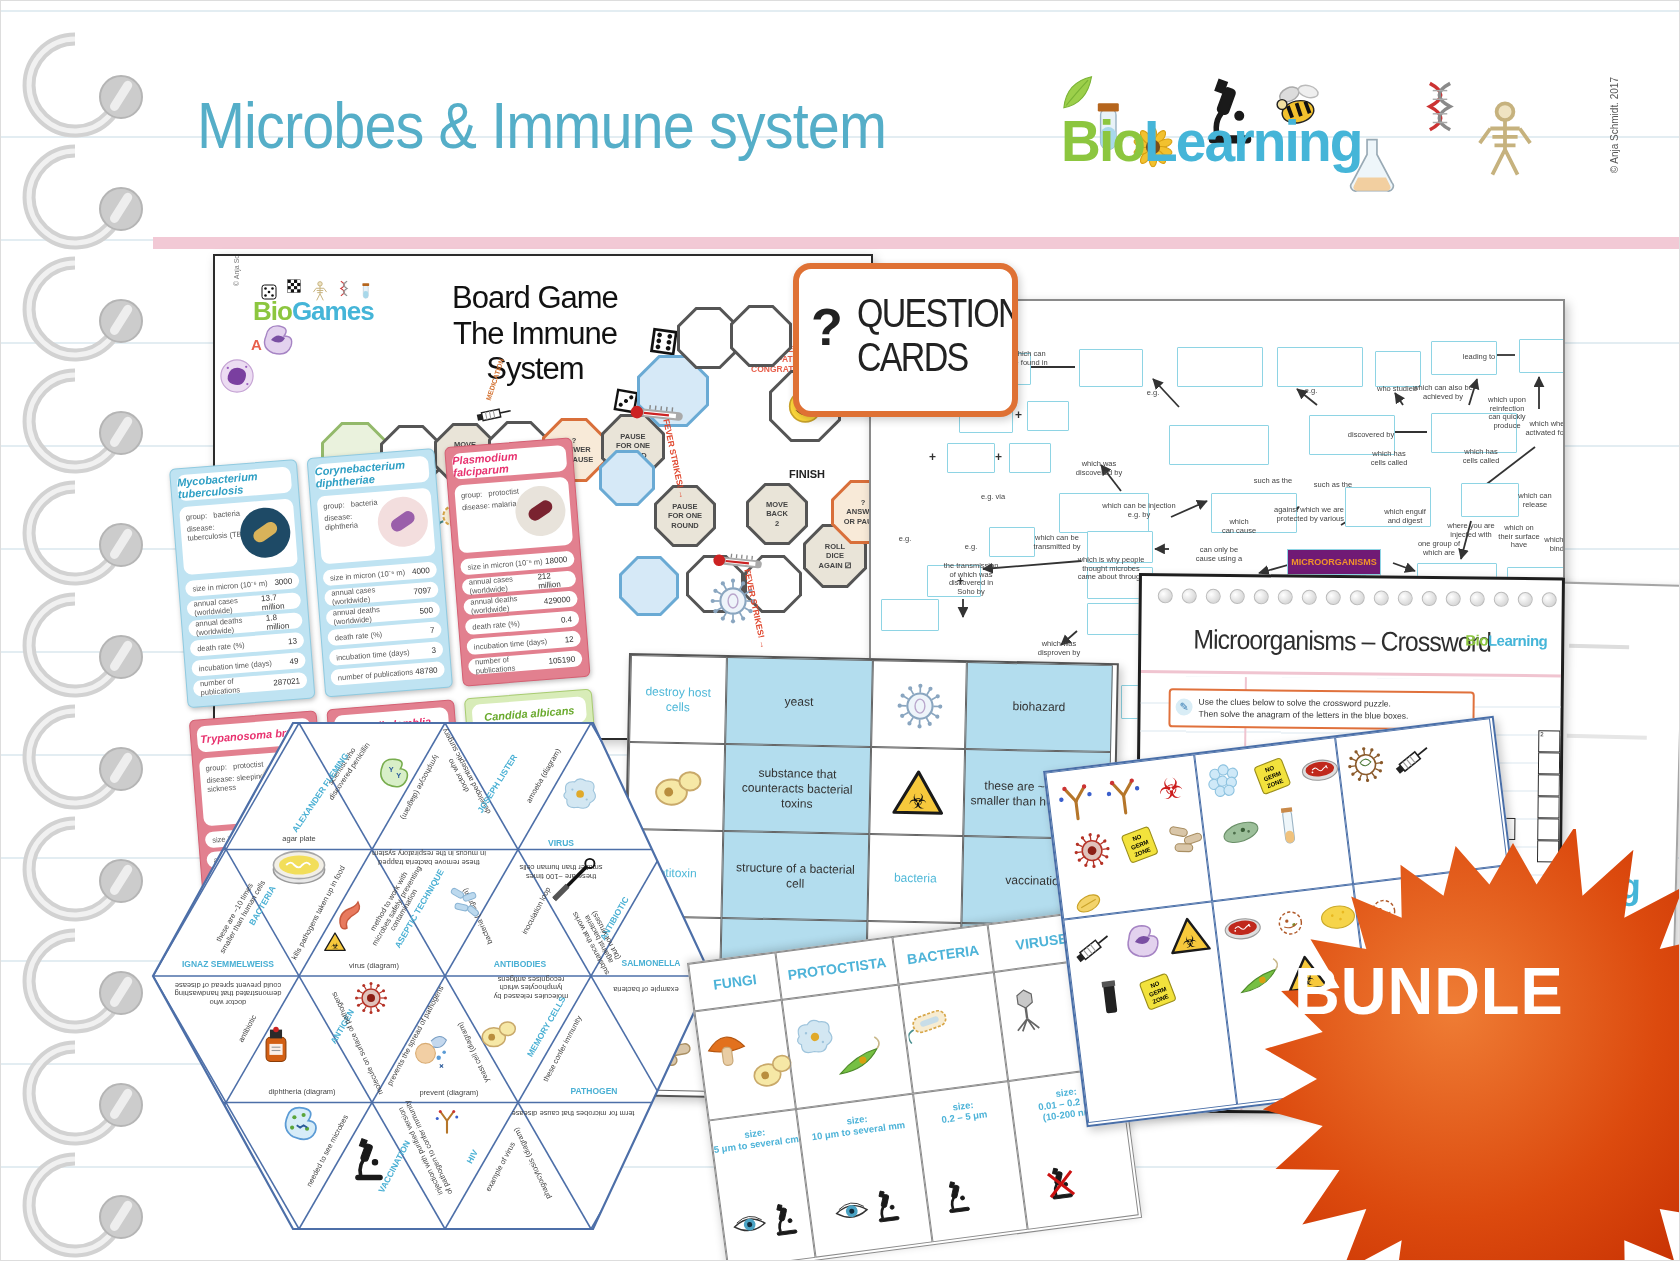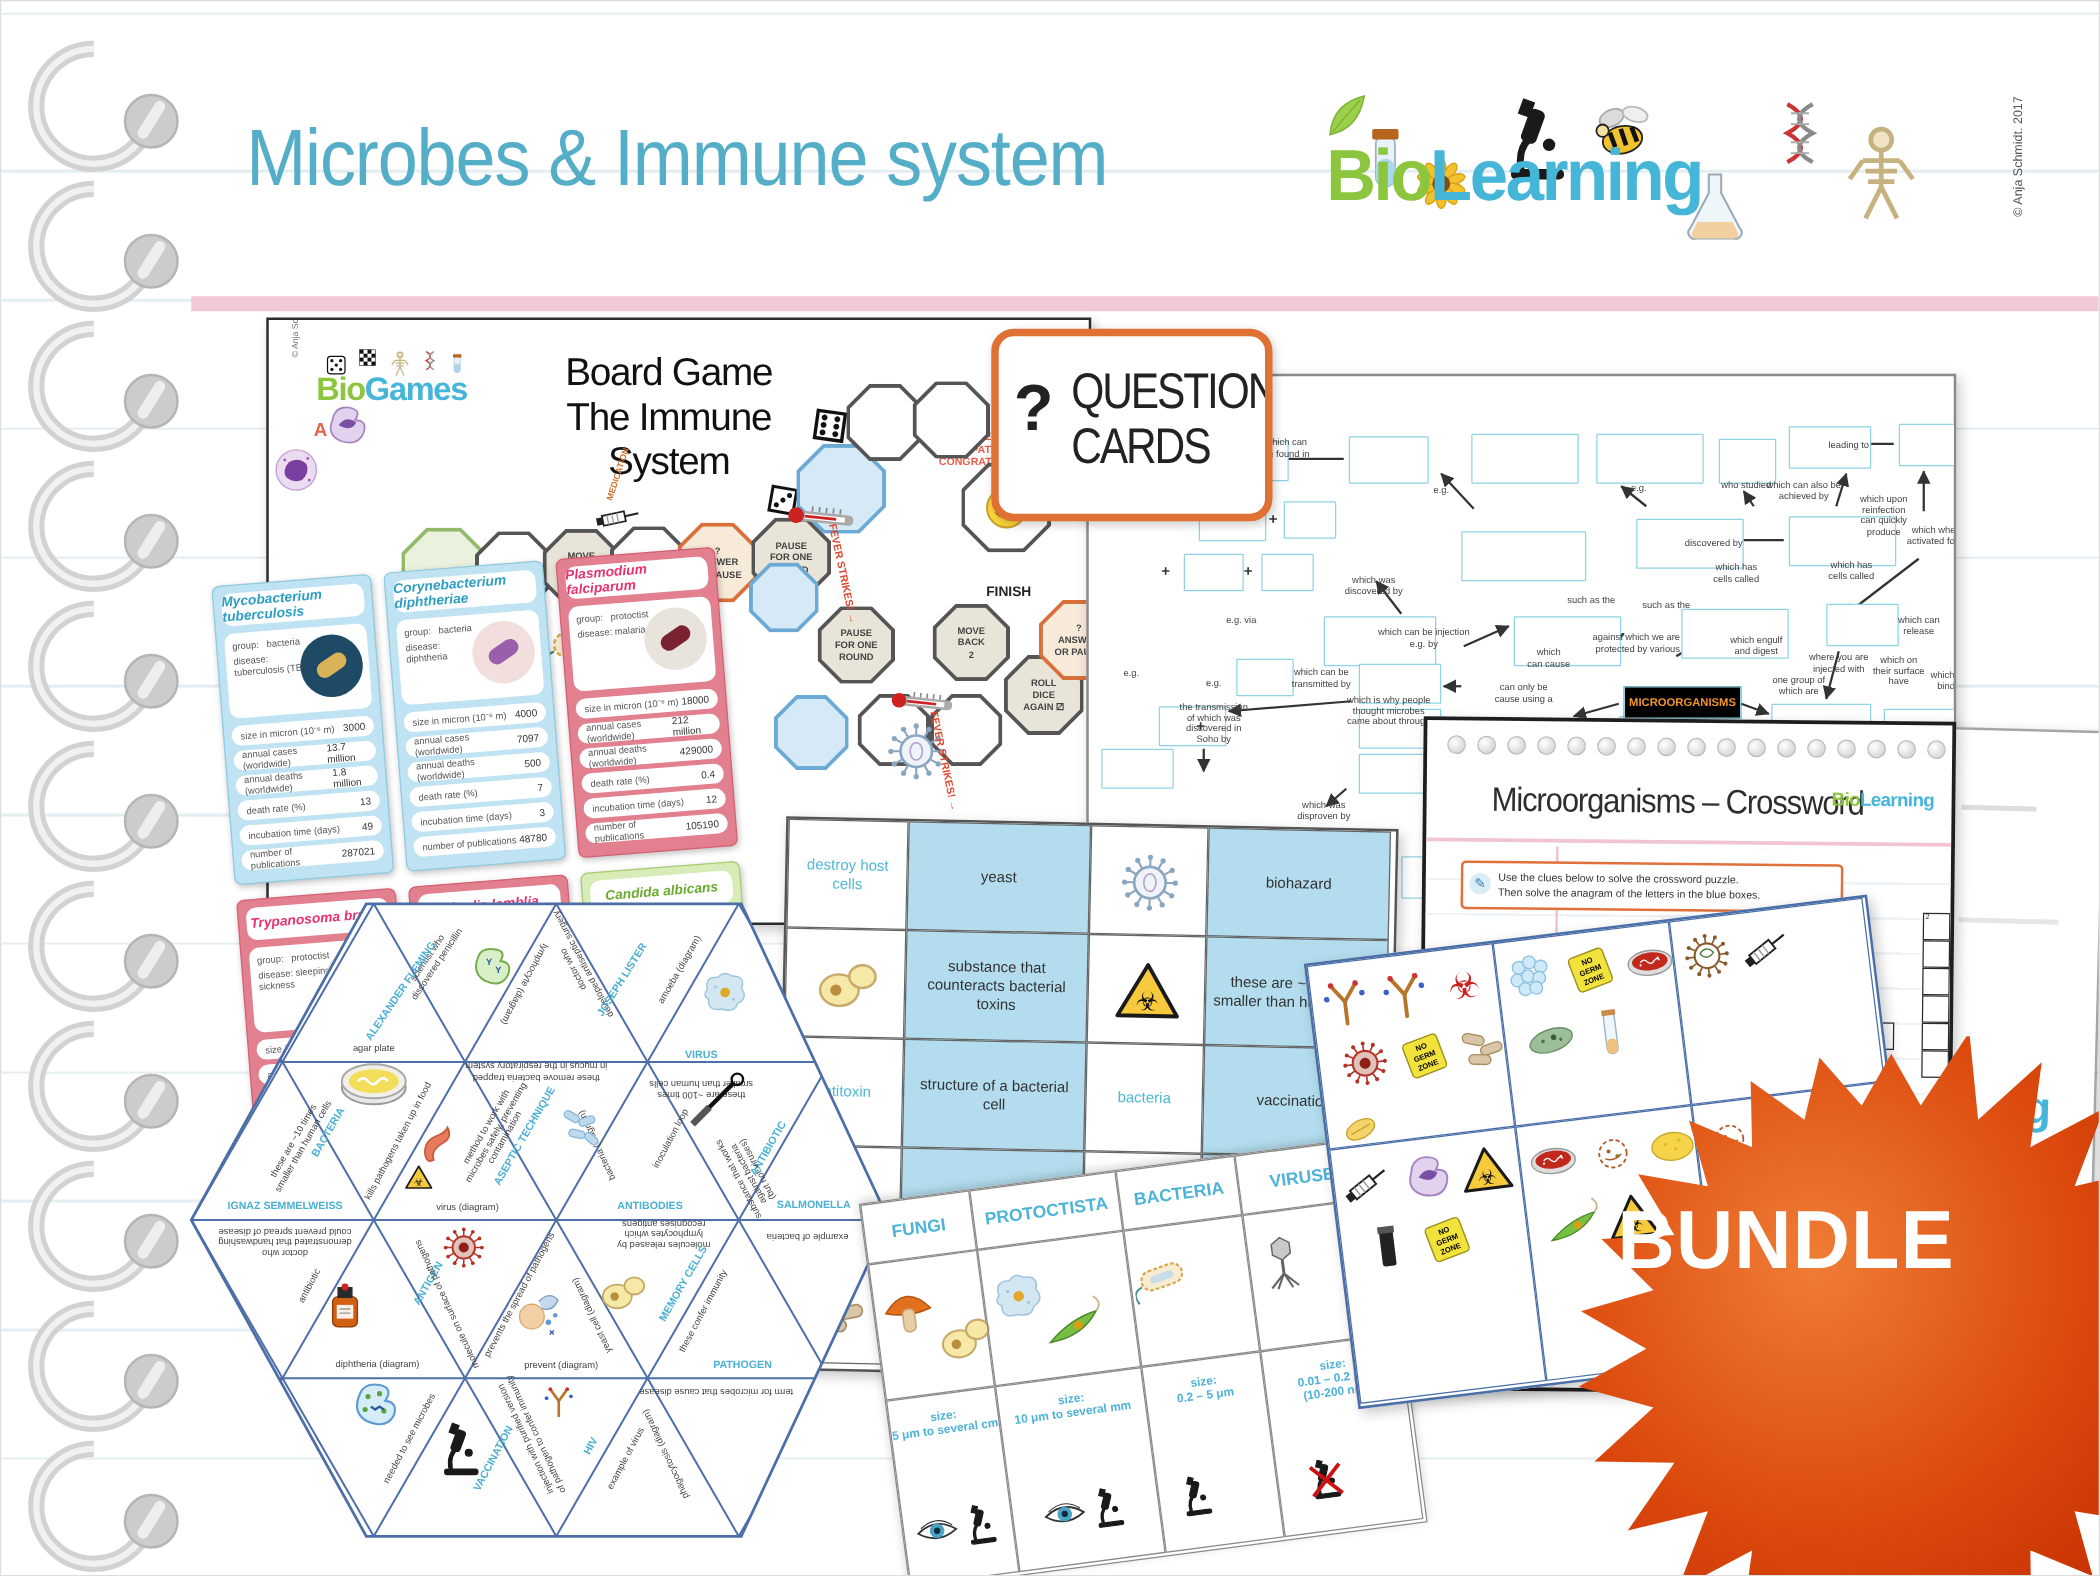--- a/index.html
+++ b/index.html
@@ -513,21 +513,21 @@
         <div class="lbl abs" style="left: 398px; top: 292px;">one group</div>
         <div class="lbl abs" style="left: 520px; top: 294px;">which are much</div>
         <div class="lbl abs" style="left: 64px; top: 404px;">which
 include</div>
         <div class="lbl abs" style="left: 120px; top: 450px;">which cause
 diseases like</div>
         <div class="lbl abs" style="left: 60px; top: 524px;">who showed that</div>
         <div class="lbl abs" style="left: 204px; top: 470px;">which can be
 used for making</div>
       </div>
-    <div class="abs" style="left:428px;top:248px;width:92px;height:24px;border:1.5px solid #8ed4e4;background:#000000;display:flex;align-items:center;justify-content:center;font-size:9px;font-weight:bold;color:#f0932b">MICROORGANISMS</div>
+    <div class="abs" style="left:416px;top:248px;width:92px;height:24px;border:1.5px solid #8ed4e4;background:#701a75;display:flex;align-items:center;justify-content:center;font-size:9px;font-weight:bold;color:#f0932b">MICROORGANISMS</div>
   </div>
 
   <div class="abs" style="left:792px;top:262px;width:213px;height:142px;background:#fff;border:6px solid #df7134;border-radius:18px;z-index:5;overflow:hidden;box-shadow:2px 3px 8px rgba(0,0,0,.2)">
     <div class="abs" style="left:12px;top:28px;font-size:52px;font-weight:bold;color:#222">?</div>
     <div class="abs" style="left:58px;top:22px;font-size:40px;color:#222;letter-spacing:-2px;line-height:1.1;white-space:pre-line;transform:scaleX(.85);transform-origin:left">QUESTION
 CARDS</div>
   </div>
 
   <div id="factsheet" class="abs" style="left:168px;top:468px;width:420px;height:510px;transform:rotate(-4.5deg);transform-origin:top left;z-index:6">
       <div class="card abs" style="left: 0px; top: 0px; width: 128px; height: 240px; background: rgb(191, 227, 242); border: 1.5px solid rgb(143, 202, 224);">

